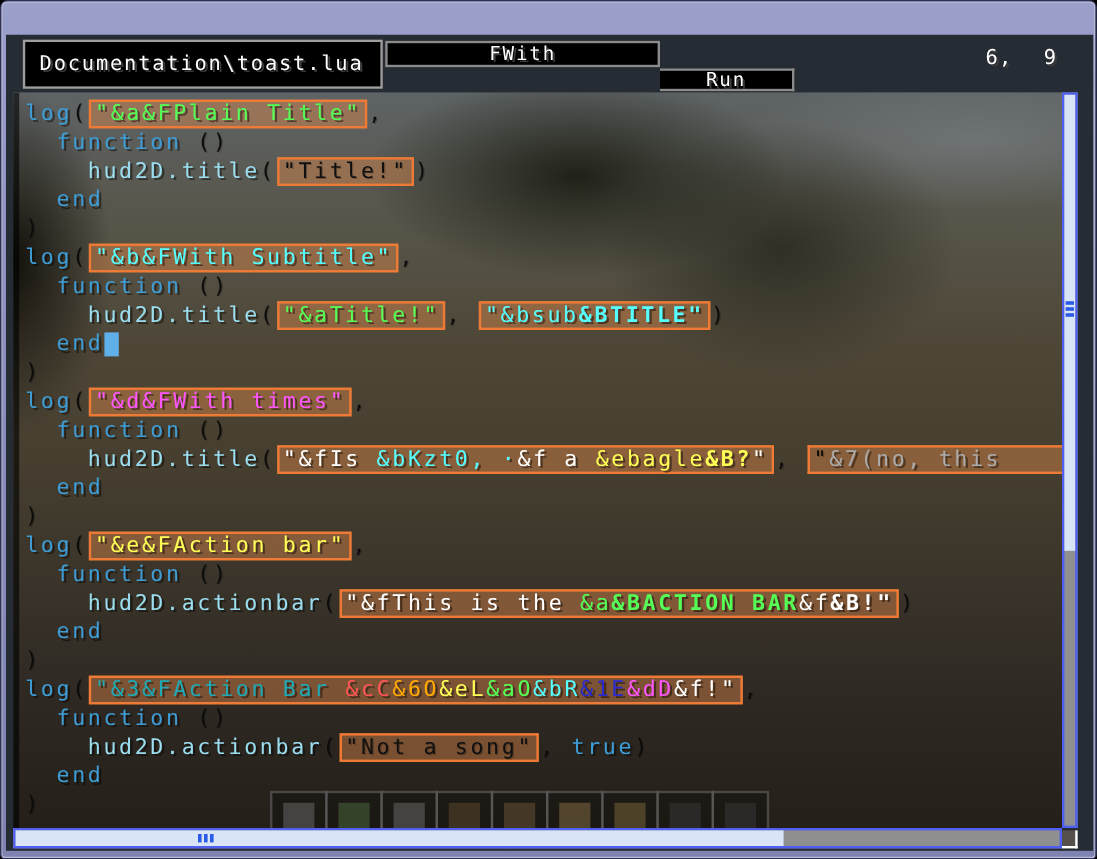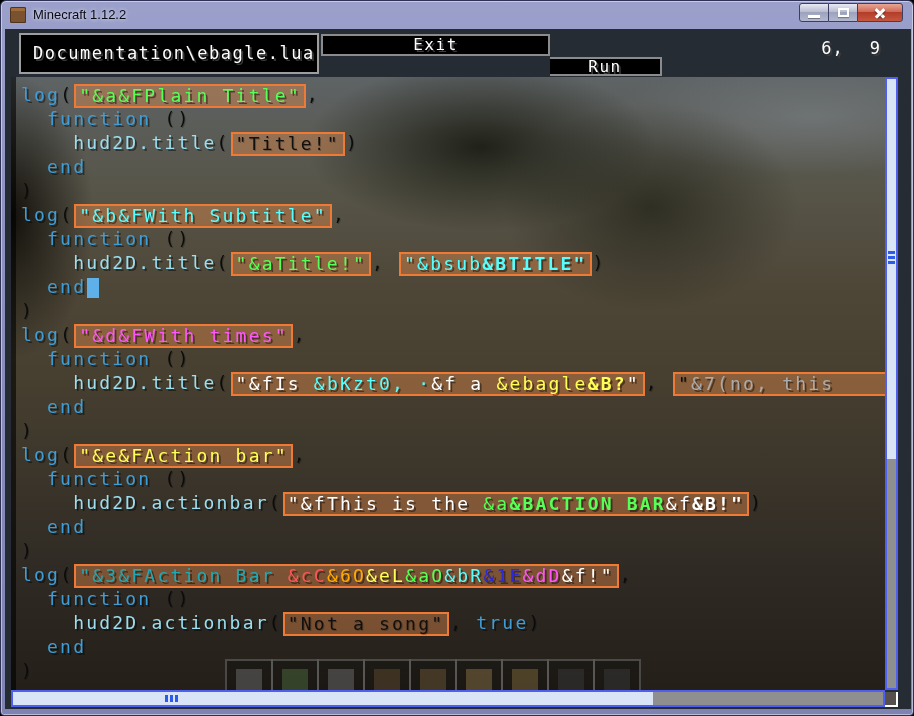--- a/index.html
+++ b/index.html
@@ -90,43 +90,25 @@
   .h-thumb { position:absolute; left:0; top:0; width:640px; height:100%; background:#d9e5f7; }
   .h-grip { position:absolute; left:152px; top:3px; display:flex; }
   .h-grip i { display:block; width:3px; height:7px; background:#2b5be8; margin-right:2px; }
   .scroll-corner { position:absolute; left:874px; top:615px; width:13px; height:15px;
     background:#55504c; border-right:2px solid #fff; border-bottom:2px solid #fff; }
 </style>
 </head>
 <body>
 
 <div class="window">
-  <div class="titlebar">
-    <div class="app-icon"></div>
-    <span class="title-text">Minecraft 1.12.2</span>
-    <div class="win-controls">
-      <div class="wbtn min">
-          <span class="glyph-min"></span>
-        </div>
-      <div class="wbtn max">
-          <span class="glyph-max"></span>
-        </div>
-      <div class="wbtn close">
-          <span class="glyph-close">
-            <i></i>
-            <i></i>
-          </span>
-        </div>
-    </div>
-  </div>
 
   <div class="content">
     <div class="toolbar">
-      <div class="filebox">Documentation\ebagle.lua</div>
-      <div class="btn-save">Exit</div>
+      <div class="filebox">Documentation\toast.lua</div>
+      <div class="btn-save">FWith</div>
       <div class="btn-run">Run</div>
       <div class="cursor-pos">
         <span>6,</span>
         <span>9</span>
       </div>
     </div>
 
     <div class="editor">
       <div class="code-area">
         <div class="hotbar" id="hotbar">

